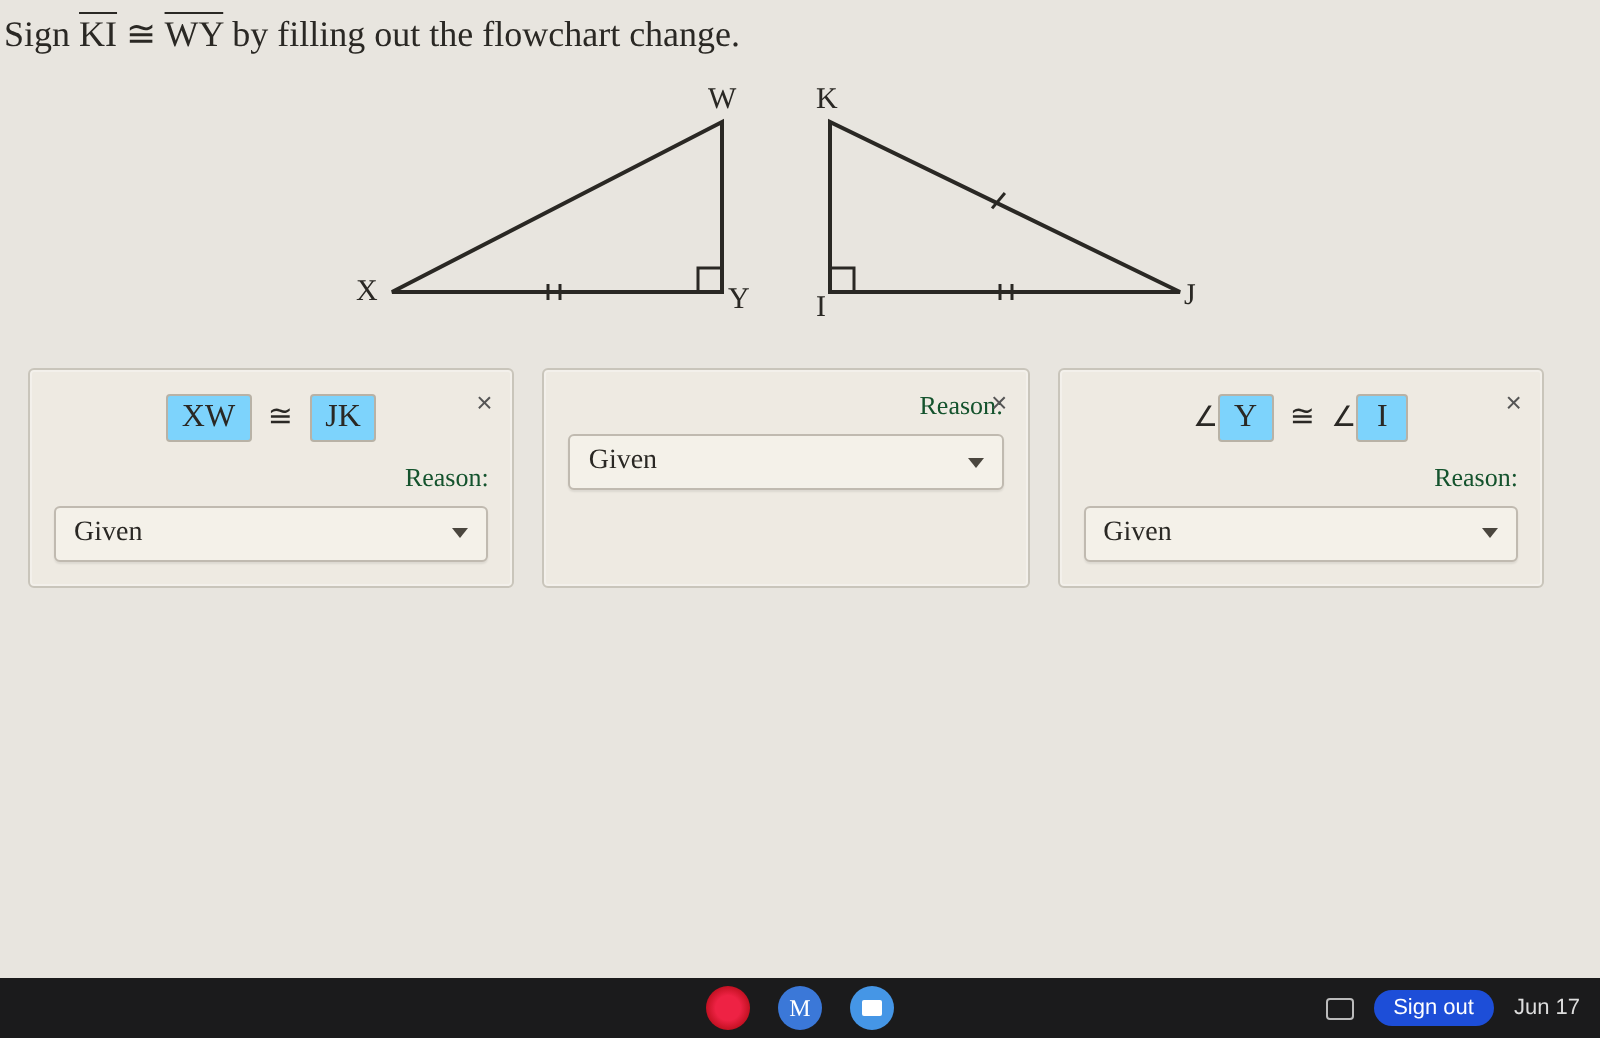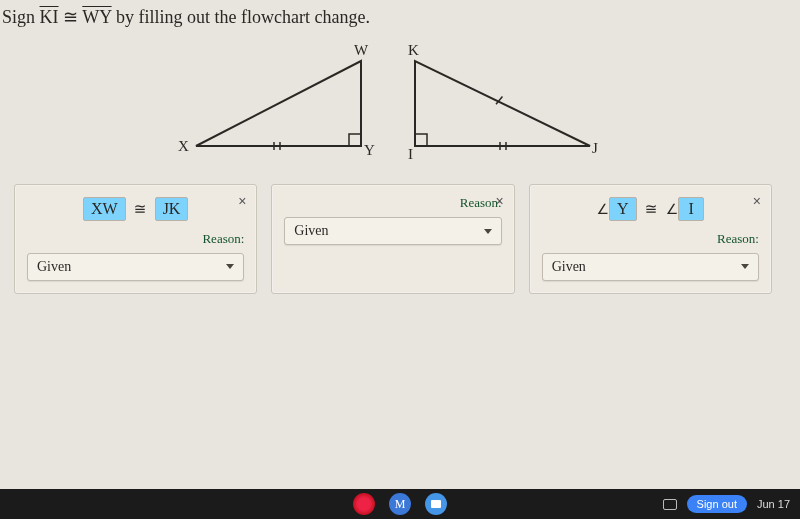--- a/index.html
+++ b/index.html
@@ -126,21 +126,21 @@
     left: 50%; transform: translateX(-50%);
     display: flex; gap: 14px;
   }
   .tb-ico {
     width: 22px; height: 22px;
     border-radius: 50%;
     display: flex; align-items:center; justify-content:center;
     font-size: 12px;
   }
   .signout {
-    background: #3b82f6;
+    background: #1d4ed8;
     color: #fff;
     font-family: Arial, sans-serif;
     font-size: 11px;
     border-radius: 12px;
     padding: 3px 10px;
   }
   .date {
     color: #ddd;
     font-family: Arial, sans-serif;
     font-size: 11px;

